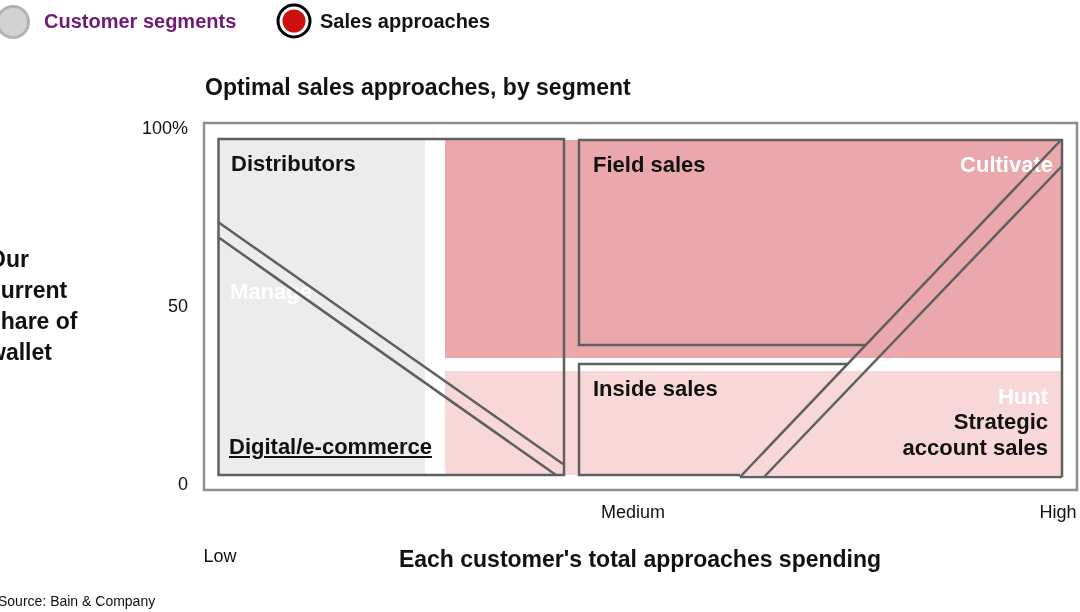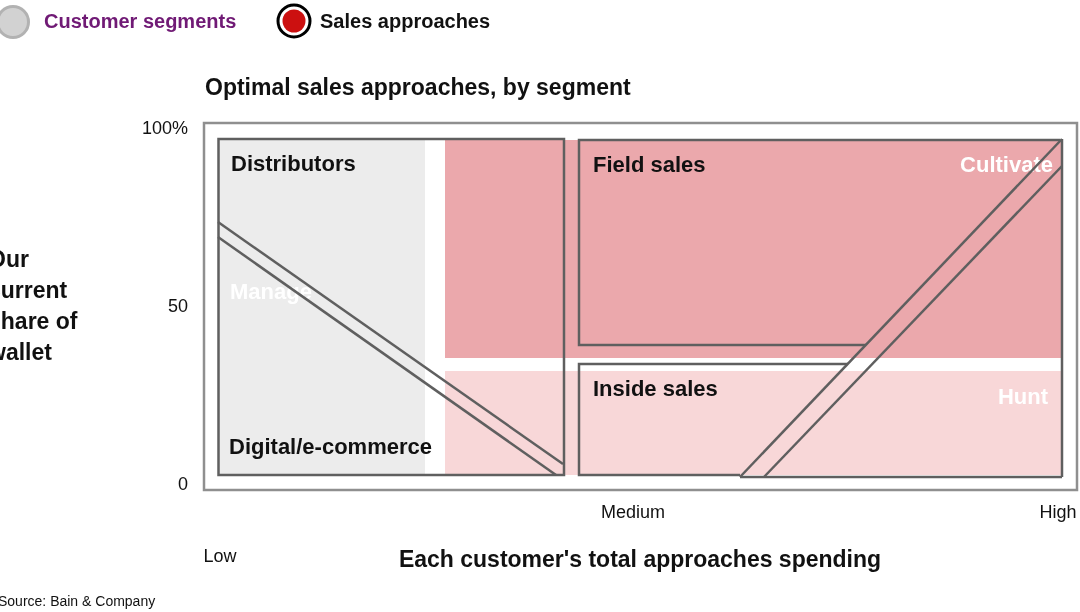--- a/index.html
+++ b/index.html
@@ -50,25 +50,26 @@
 
   <svg class="layer bands" viewBox="0 0 1080 612">
     <rect x="204" y="123" width="873" height="367" fill="#ffffff" stroke-width="2.5" stroke="#8f8f8f"></rect>
     <rect x="219" y="140" width="206" height="335" fill="#ececec"></rect>
     <rect x="445" y="140" width="617" height="218" fill="#eba8ac"></rect>
     <rect x="445" y="371" width="617" height="104" fill="#f8d7d8"></rect>
   </svg>
 
   <div class="abs region-label" style="left:231px;top:151px;">Distributors</div>
   <div class="abs region-label light" style="left:230px;top:279px;">Manage</div>
-  <div class="abs region-label" style="left:229px;top:434px;">Digital/e-commerce</div>
+  <div class="abs region-label" style="left:229px;top:434px;text-decoration:underline;">Digital/e-commerce</div>
   <div class="abs region-label" style="left:593px;top:152px;">Field sales</div>
   <div class="abs region-label light" style="left:853px;width:200px;top:152px;text-align:right;">Cultivate</div>
   <div class="abs region-label" style="left:593px;top:376px;">Inside sales</div>
   <div class="abs region-label light" style="left:848px;width:200px;top:384px;text-align:right;">Hunt</div>
+  <div class="abs region-label wrap" style="left:878px;width:170px;top:409px;">Strategic account sales</div>
 
   <svg class="layer lines" viewBox="0 0 1080 612">
     <rect x="218.5" y="139" width="345.5" height="336" fill="none" stroke-width="2.5" stroke="#5f5f5f"></rect>
     <polyline points="866,345 579,345 579,140 1060,140" fill="none" stroke-width="2.5" stroke="#5f5f5f"></polyline>
     <polyline points="848,364 579,364 579,475 740,475" fill="none" stroke-width="2.5" stroke="#5f5f5f"></polyline>
     <line x1="740" y1="477" x2="1062" y2="139" stroke-width="2.5" stroke="#5f5f5f"></line>
     <line x1="764" y1="477" x2="1062" y2="166" stroke-width="2.5" stroke="#5f5f5f"></line>
     <line x1="1062" y1="139" x2="1062" y2="477" stroke-width="2.5" stroke="#5f5f5f"></line>
     <line x1="740" y1="477" x2="1062" y2="477" stroke-width="2.5" stroke="#5f5f5f"></line>
     <line x1="218" y1="222" x2="563" y2="464" stroke-width="2.5" stroke="#5f5f5f"></line>

